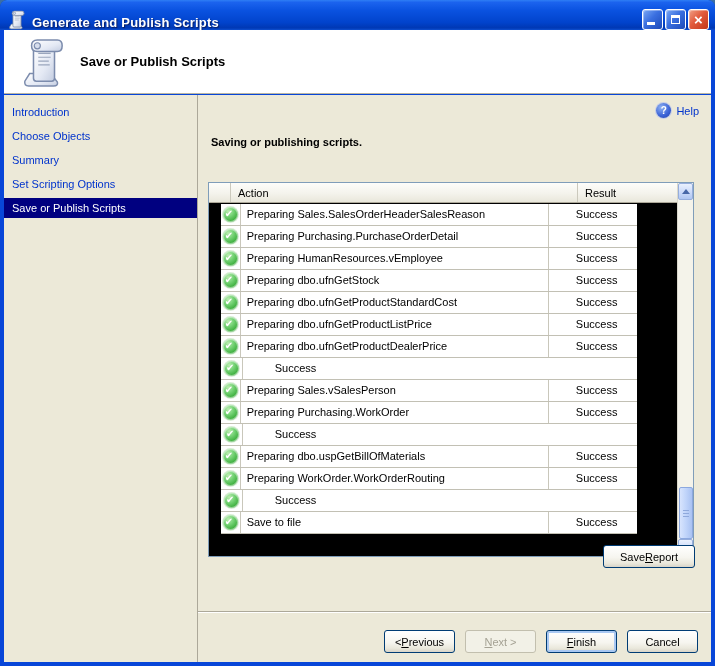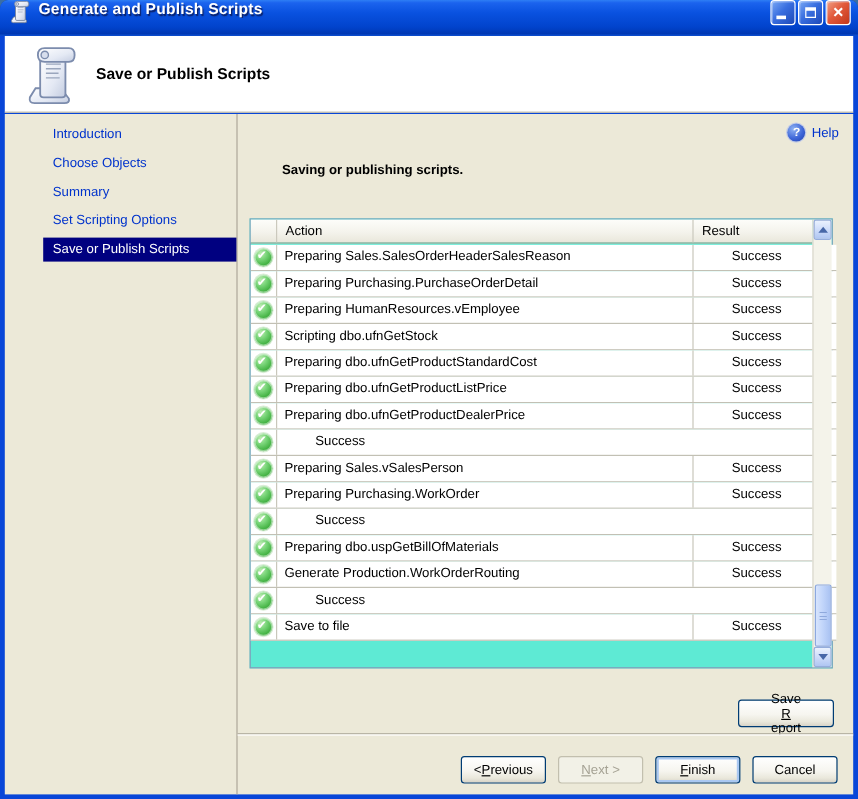--- a/index.html
+++ b/index.html
@@ -11,21 +11,21 @@
     background:#0846D8;
     border-radius:7px 7px 0 0;
     overflow:hidden;
   }
 
   
   .titlebar{
     position:absolute; left:0; top:0; width:715px; height:30px;
     background:linear-gradient(180deg,#2E7EF5 0%,#1B63EE 8%,#0A52E0 35%,#0143CC 75%,#0038B4 93%,#0E4FD0 100%);
     border-radius:7px 7px 0 0;
-    display:flex; align-items:flex-start;
+    display:flex; align-items:flex-end;
     padding:0 6px 0 8px;
   }
   .app-icon{ width:18px; height:20px; margin-right:6px; flex:0 0 auto; }
   .win-title{
     color:#fff; font-size:13px; font-weight:bold;
     text-shadow:1px 1px 1px #0A1E63; letter-spacing:.2px;
     flex:1 1 auto; white-space:nowrap; overflow:hidden;
   }
   .controls{ display:flex; gap:2px; }
   .ctl{
@@ -55,21 +55,21 @@
   .banner-icon{ margin:2px 14px 0 18px; }
   .banner-title{ font-size:13px; font-weight:bold; color:#000; }
 
   
   .main{
     position:absolute; left:4px; top:95px; width:707px; height:567px;
     background:#ECE9D8;
   }
   .sidebar{
     position:absolute; left:0; top:0; width:194px; height:567px;
-    border-right:1px solid #ACA899; padding-top:7px;padding-left:32px;
+    border-right:1px solid #ACA899; padding-top:7px;
   }
   .step{
     font-size:11px; color:#0033CC; padding:4px 4px 4px 8px; margin-bottom:4px;
     cursor:default; white-space:nowrap;
   }
   .step.sel{ background:#000080; color:#fff; }
 
   .content{ position:absolute; left:194px; top:0; width:513px; height:567px; }
 
   .help{
@@ -78,39 +78,39 @@
     font-size:11px; color:#0033CC;
   }
   .help-icon{
     width:15px; height:15px; border-radius:50%;
     background:radial-gradient(circle at 35% 30%,#8FB2F2 0%,#3E66D8 55%,#1E3FAE 100%);
     color:#fff; font-size:10px; font-weight:bold;
     display:flex; align-items:center; justify-content:center;
     box-shadow:0 0 0 1px #C4CDE8;
   }
 
-  .status{ position:absolute; left:13px; top:41px; font-size:11px; font-weight:bold; color:#000;margin-left:24px; }
+  .status{ position:absolute; left:13px; top:41px; font-size:11px; font-weight:bold; color:#000; }
 
   
   .grid{
     position:absolute; left:10px; top:87px; width:486px; height:375px;
-    border:1px solid #7F9DB9; background:#5eead4;
+    border:1px solid #7F9DB9; background:#000000;
   }
   .ghead{
     position:absolute; left:0; top:0; width:468px; height:20px;
     background:linear-gradient(180deg,#FDFDFA 0%,#F4F3EC 55%,#E9E7DB 100%);
     border-bottom:1px solid #ACA899;
     display:flex; font-size:11px; color:#000;
   }
   .gh{ display:flex; align-items:center; padding-left:7px; border-right:1px solid #CBC9BD; height:100%; }
   .gh0{ width:22px; padding-left:0; }
   .gh1{ width:347px; }
   .gh2{ width:99px; border-right:none; }
 
-  .gbody{ position:absolute; left:0; top:21px; width:488px; }
+  .gbody{ position:absolute; left:12px; top:21px; width:416px; }
   .trow{ display:flex; height:22px; border-bottom:1px solid #C2C0B4; background:#fff; }
   .ci{ width:22px; border-right:1px solid #C9C7BB; display:flex; align-items:center; justify-content:center; }
   .ca{ width:347px; border-right:1px solid #C9C7BB; font-size:11px; line-height:21px; padding-left:6px;
        white-space:nowrap; overflow:hidden; }
   .cr{ width:98px; font-size:11px; line-height:21px; padding-left:7px;text-align:center; }
 
   .chk{
     width:15px; height:15px; border-radius:50%; position:relative;
     background:radial-gradient(circle at 35% 28%,#BDECB2 0%,#77D477 35%,#3DAE3D 72%,#2E9230 100%);
     box-shadow:0 0 0 1px #D9EDD6, inset 0 0 0 1px rgba(255,255,255,.45);
@@ -153,21 +153,21 @@
     display:inline-flex; align-items:center; justify-content:center;
     cursor:default;
   }
   .xpbtn .u{ text-decoration:underline; }
   .xpbtn.disabled{
     border-color:#C2BFAE; color:#A5A294;
     background:#F2F1E7;
   }
   .xpbtn.focused{ box-shadow:inset 0 0 0 2px #A9C8F2; }
 
-  .save-report{ position:absolute; top:488px; right:16px; width:80px;flex-direction:column; }
+  .save-report{ position:absolute; top:450px; right:16px; width:92px; }
 
   .footer-sep{
     position:absolute; left:0; top:516px; width:513px; height:2px;
     border-top:1px solid #ACA899; border-bottom:1px solid #FFFFFF;
   }
   .footer{
     position:absolute; top:535px; right:13px;
     display:flex; gap:10px;
   }
   .footer .xpbtn{ width:71px; }
@@ -269,21 +269,21 @@
             <div class="ci">
                 <span class="chk"></span>
               </div>
             <div class="ca">Preparing HumanResources.vEmployee</div>
             <div class="cr">Success</div>
           </div>
           <div class="trow">
             <div class="ci">
                 <span class="chk"></span>
               </div>
-            <div class="ca">Scripting dbo.ufnGetStock</div>
+            <div class="ca">Preparing dbo.ufnGetStock</div>
             <div class="cr">Success</div>
           </div>
           <div class="trow">
             <div class="ci">
                 <span class="chk"></span>
               </div>
             <div class="ca">Preparing dbo.ufnGetProductStandardCost</div>
             <div class="cr">Success</div>
           </div>
           <div class="trow">
@@ -330,21 +330,21 @@
             <div class="ci">
                 <span class="chk"></span>
               </div>
             <div class="ca">Preparing dbo.uspGetBillOfMaterials</div>
             <div class="cr">Success</div>
           </div>
           <div class="trow">
             <div class="ci">
                 <span class="chk"></span>
               </div>
-            <div class="ca">Generate Production.WorkOrderRouting</div>
+            <div class="ca">Preparing WorkOrder.WorkOrderRouting</div>
             <div class="cr">Success</div>
           </div>
           <div class="trow">
             <div class="ci">
                 <span class="chk"></span>
               </div>
             <div class="cr">Success</div>
           </div>
           <div class="trow">
             <div class="ci">

